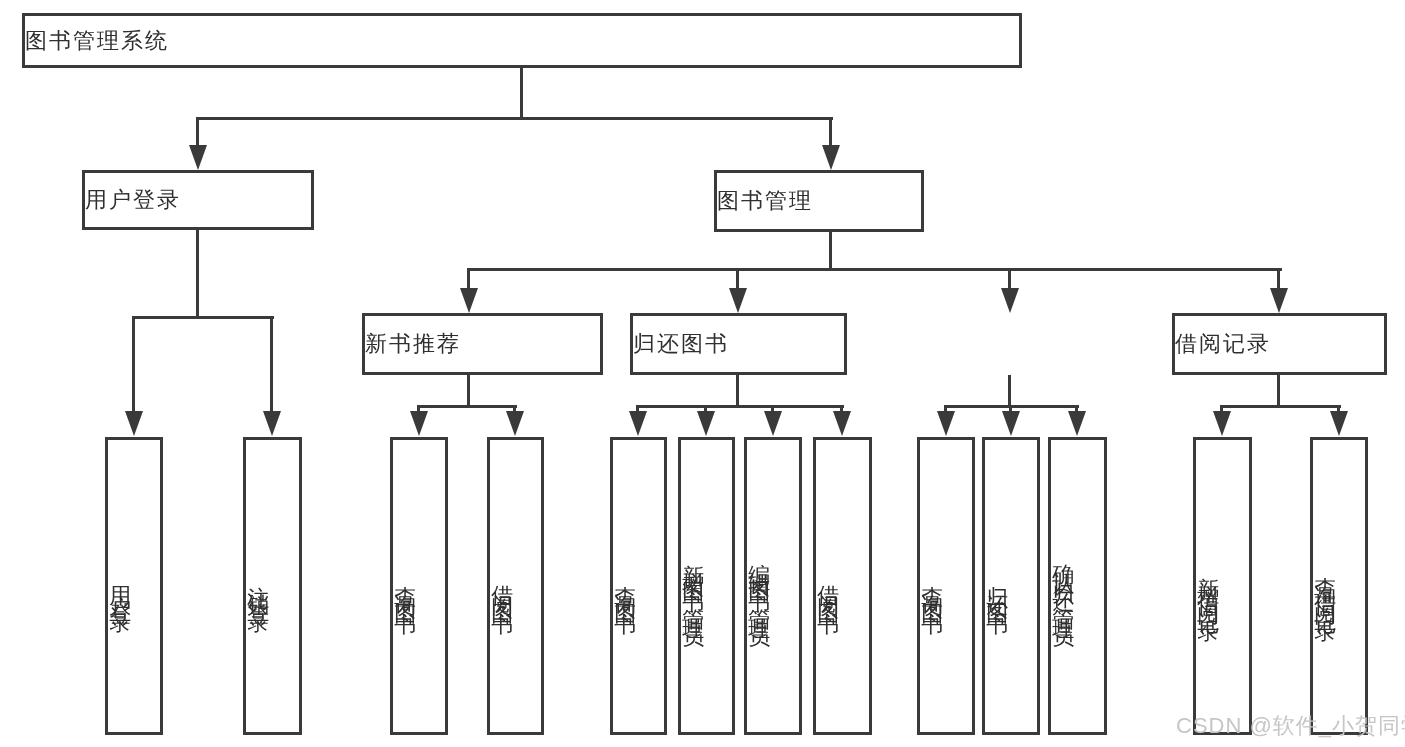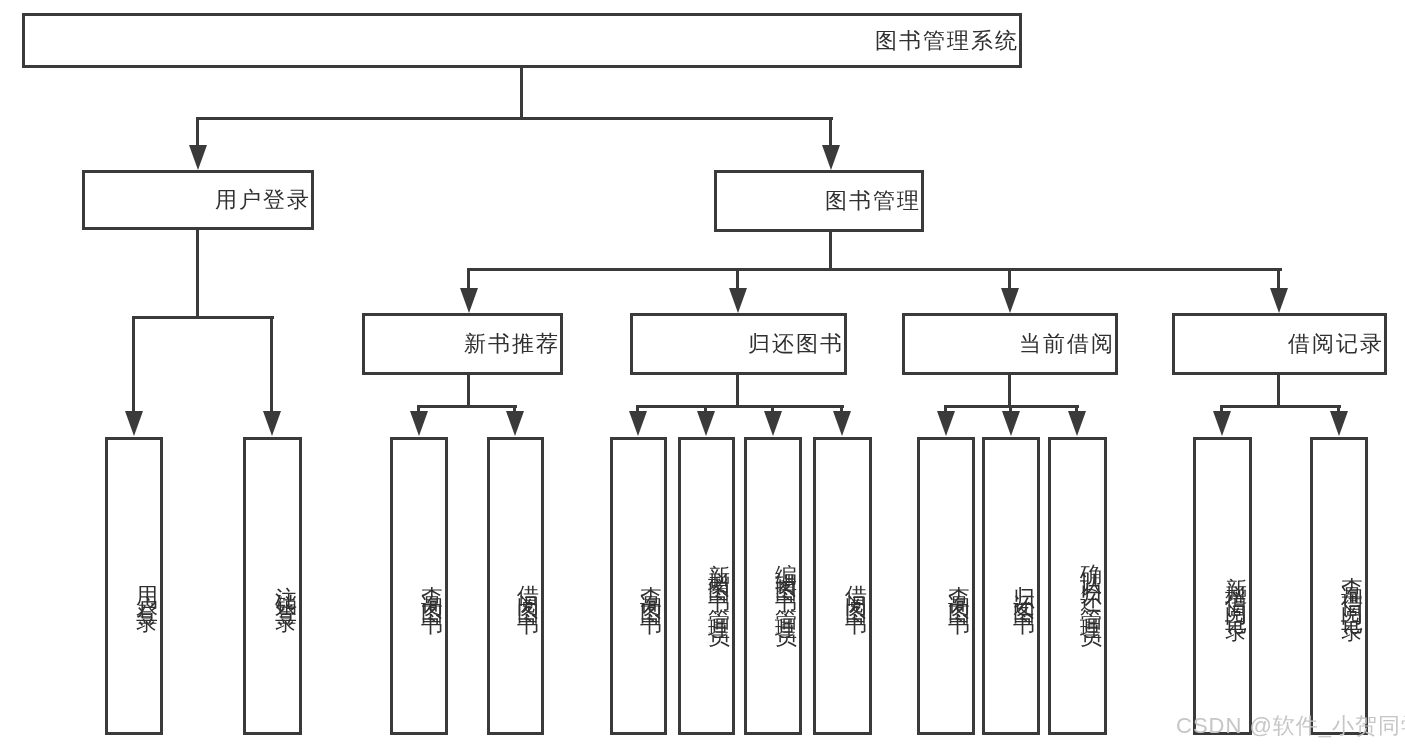--- a/index.html
+++ b/index.html
@@ -16,21 +16,21 @@
     font-family:"Liberation Sans","DejaVu Sans",sans-serif;
     overflow:hidden;
   }
   .box{
     position:absolute;
     box-sizing:border-box;
     background:#ffffff;
     border:3px solid var(--line);
     display:flex;
     align-items:center;
-    justify-content:flex-end;
+    justify-content:flex-start;
     z-index:2;
   }
   .lbl{
     font-size:22px;
     letter-spacing:2px;
     color:var(--text);
     white-space:nowrap;
   }
   .vlbl{
     writing-mode:vertical-rl;
@@ -93,28 +93,25 @@
   <div class="hline" style="left:467px;top:268px;width:815px"></div>
   <div class="vline" style="left:467px;top:268px;height:23px"></div>
   <div class="arrow" style="left:460px;top:288px"></div>
   <div class="vline" style="left:736px;top:268px;height:23px"></div>
   <div class="arrow" style="left:729px;top:288px"></div>
   <div class="vline" style="left:1008px;top:268px;height:23px"></div>
   <div class="arrow" style="left:1001px;top:288px"></div>
   <div class="vline" style="left:1277px;top:268px;height:23px"></div>
   <div class="arrow" style="left:1270px;top:288px"></div>
 
-  <div class="box" style="left:362px;top:313px;width:201px;height:62px">
+  <div class="box" style="left:362px;top:313px;width:241px;height:62px">
     <span class="lbl">新书推荐</span>
   </div>
   <div class="box" style="left:630px;top:313px;width:217px;height:62px">
     <span class="lbl">归还图书</span>
-  </div>
-  <div class="box" style="left:902px;top:313px;width:216px;height:62px">
-    <span class="lbl">当前借阅</span>
   </div>
   <div class="box" style="left:1172px;top:313px;width:215px;height:62px">
     <span class="lbl">借阅记录</span>
   </div>
 
   <div class="vline" style="left:467px;top:375px;height:33px"></div>
   <div class="hline" style="left:417px;top:405px;width:100px"></div>
   <div class="vline" style="left:417px;top:405px;height:9px"></div>
   <div class="arrow" style="left:410px;top:411px"></div>
   <div class="vline" style="left:513px;top:405px;height:9px"></div>

